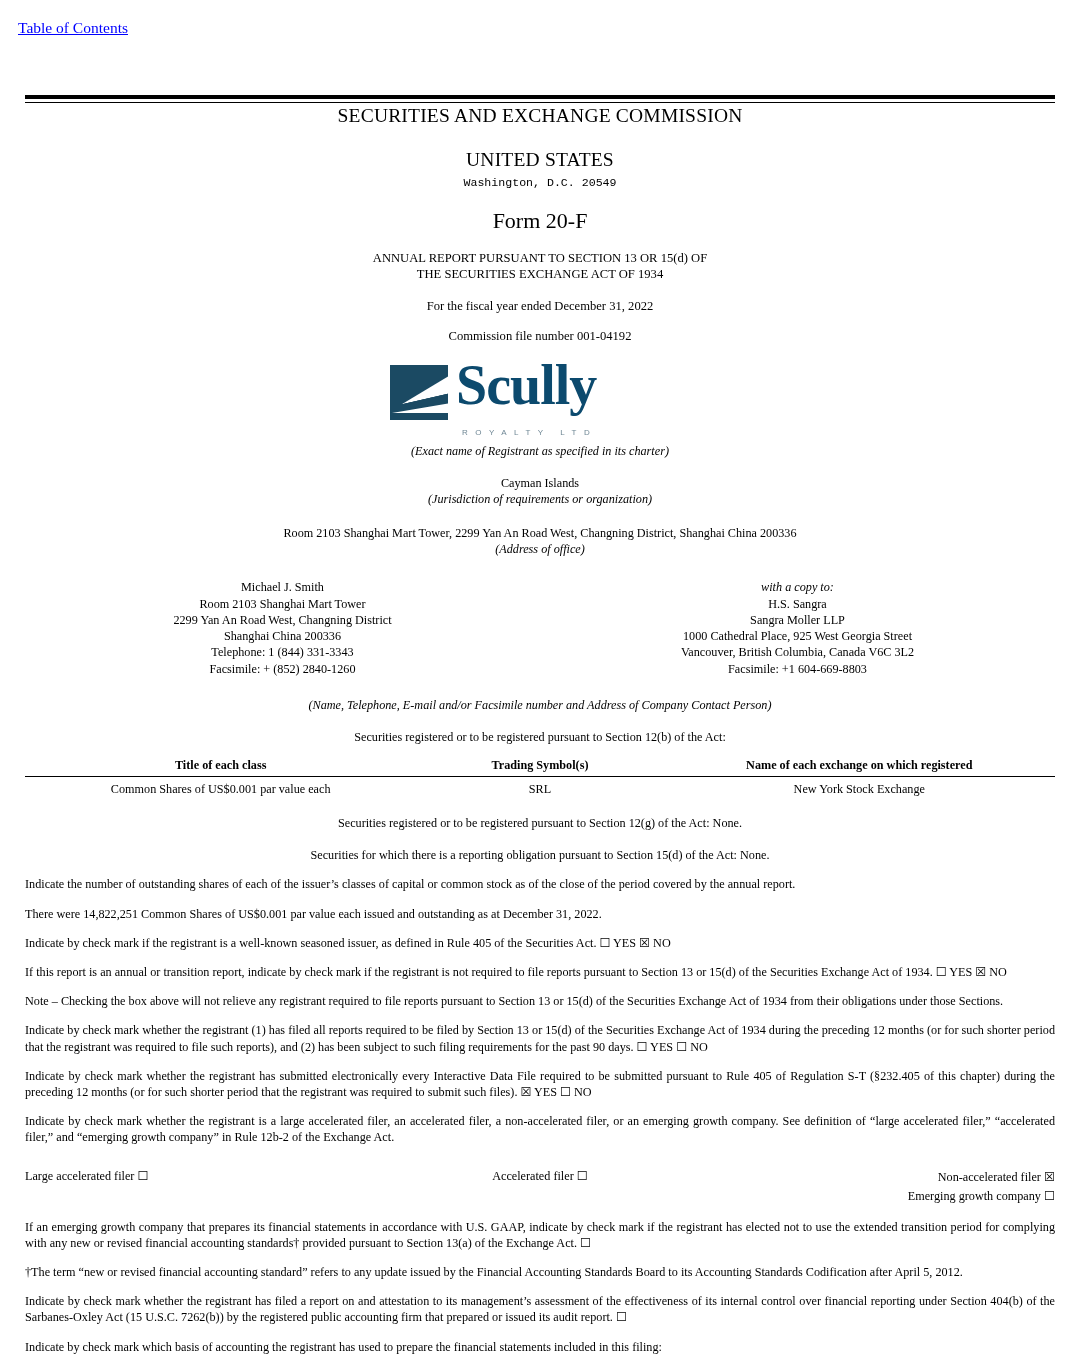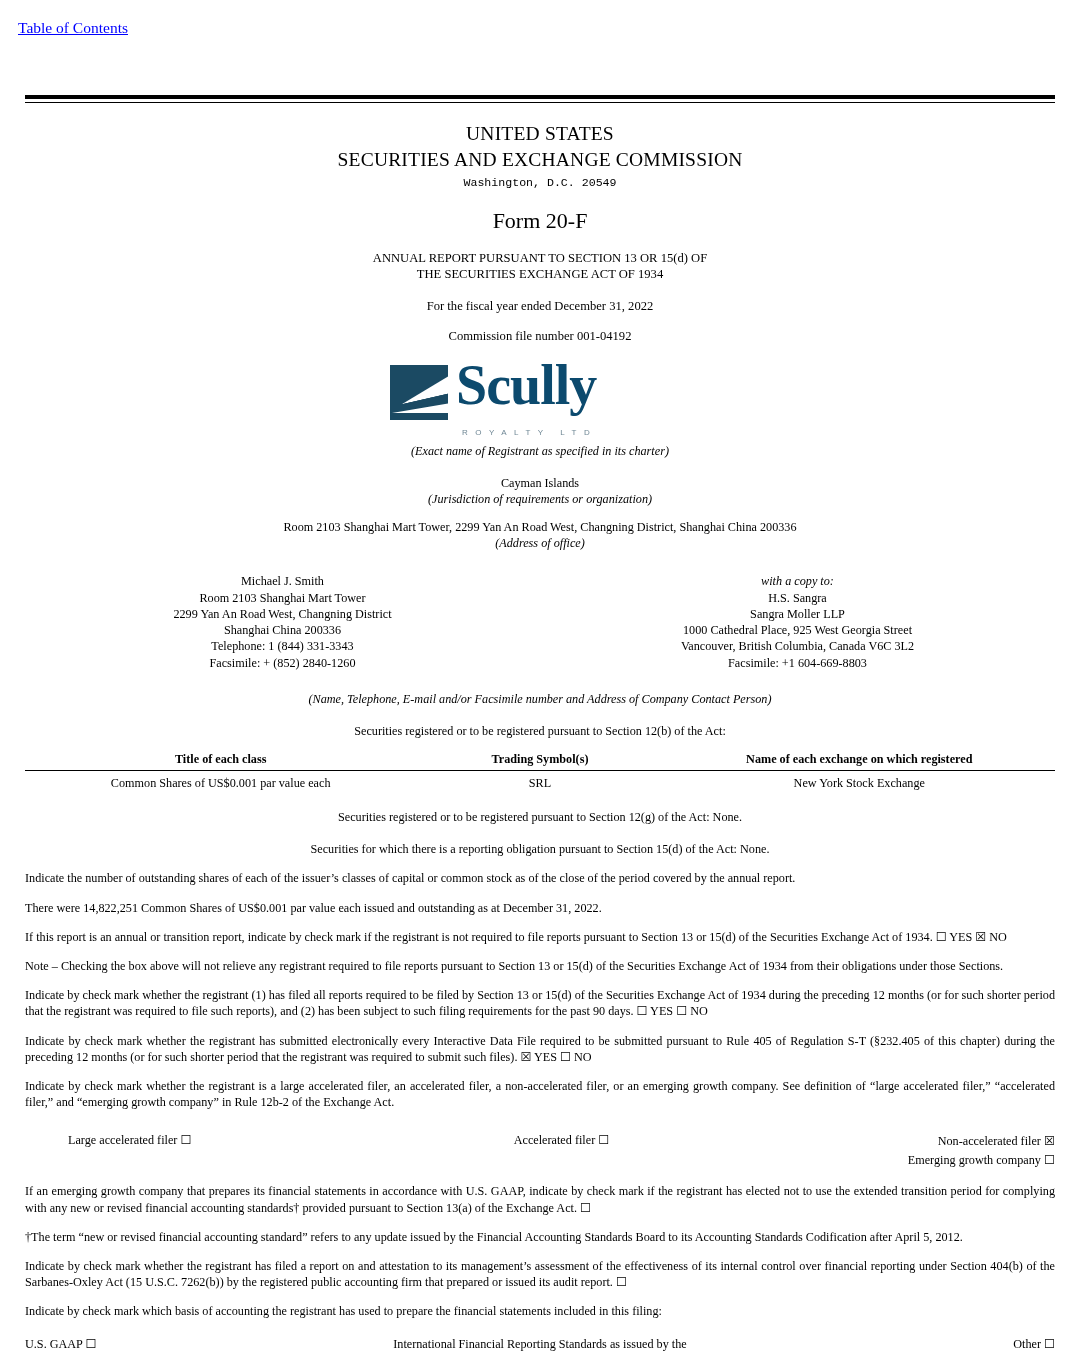--- a/index.html
+++ b/index.html
@@ -149,21 +149,21 @@
     line-height: 1;
   }
 
   
   .italic { font-style: italic; }
   .reg-line {
     text-align: center;
     font-size: 12.2px;
   }
   .mt-12 { margin-top: 12px; }
-  .mt-10 { margin-top: 12px; }
+  .mt-10 { margin-top: 18px; }
   .mt-16 { margin-top: 16px; }
   .mt-18 { margin-top: 18px; }
   .mt-20 { margin-top: 20px; }
 
   
   .contacts {
     display: flex;
     margin-top: 22px;
   }
   .contact-col {
@@ -208,21 +208,20 @@
     line-height: 1.33;
     margin-top: 13px;
   }
   p.body.nojust { text-align: left; }
 
   
   .filer-row {
     display: flex;
     margin-top: 22px;
     font-size: 12.2px;
-    margin-left: 43px;
   }
   .filer-left { width: 33.33%; text-align: left; }
   .filer-mid { width: 33.33%; text-align: center; }
   .filer-right { width: 33.33%; text-align: right; line-height: 1.55; }
 
   
   .gaap-row {
     display: flex;
     margin-top: 16px;
     font-size: 12.2px;
@@ -240,22 +239,22 @@
 </div>
 
 <div class="page">
 
   <div class="top-rules">
     <hr class="rule-thick">
     <div class="rule-gap-3"></div>
     <hr class="rule-thin">
   </div>
 
+  <div class="center h-sec">SECURITIES AND EXCHANGE COMMISSION</div>
   <div class="center h-us">UNITED STATES</div>
-  <div class="center h-sec">SECURITIES AND EXCHANGE COMMISSION</div>
   <div class="center h-wash">Washington, D.C. 20549</div>
   <div class="center h-form">Form 20-F</div>
 
   <div class="center h-annual">
     <div>ANNUAL REPORT PURSUANT TO SECTION 13 OR 15(d) OF</div>
     <div>THE SECURITIES EXCHANGE ACT OF 1934</div>
   </div>
 
   <div class="center h-fiscal">For the fiscal year ended December 31, 2022</div>
   <div class="center h-commission">Commission file number 001-04192</div>
@@ -315,20 +314,21 @@
         <td>New York Stock Exchange</td>
       </tr>
     </tbody>
   </table>
 
   <div class="reg-line mt-16">Securities registered or to be registered pursuant to Section 12(g) of the Act: None.</div>
   <div class="reg-line mt-16">Securities for which there is a reporting obligation pursuant to Section 15(d) of the Act: None.</div>
 
   <p class="body nojust">Indicate the number of outstanding shares of each of the issuer’s classes of capital or common stock as of the close of the period covered by the annual report.</p>
   <p class="body nojust">There were 14,822,251 Common Shares of US$0.001 par value each issued and outstanding as at December 31, 2022.</p>
+  <p class="body nojust">Indicate by check mark if the registrant is a well-known seasoned issuer, as defined in Rule 405 of the Securities Act. ☐ YES ☒ NO</p>
   <p class="body">If this report is an annual or transition report, indicate by check mark if the registrant is not required to file reports pursuant to Section 13 or 15(d) of the Securities Exchange Act of 1934. ☐   YES ☒ NO</p>
   <p class="body nojust">Note – Checking the box above will not relieve any registrant required to file reports pursuant to Section 13 or 15(d) of the Securities Exchange Act of 1934 from their obligations under those Sections.</p>
   <p class="body">Indicate by check mark whether the registrant (1) has filed all reports required to be filed by Section 13 or 15(d) of the Securities Exchange Act of 1934 during the preceding 12 months (or for such shorter period that the registrant was required to file such reports), and (2) has been subject to such filing requirements for the past 90 days. ☐ YES ☐ NO</p>
   <p class="body">Indicate by check mark whether the registrant has submitted electronically every Interactive Data File required to be submitted pursuant to Rule 405 of Regulation S-T (§232.405 of this chapter) during the preceding 12 months (or for such shorter period that the registrant was required to submit such files). ☒ YES ☐ NO</p>
   <p class="body">Indicate by check mark whether the registrant is a large accelerated filer, an accelerated filer, a non-accelerated filer, or an emerging growth company. See definition of “large accelerated filer,” “accelerated filer,” and “emerging growth company” in Rule 12b-2 of the Exchange Act.</p>
 
   <div class="filer-row">
     <div class="filer-left">Large accelerated filer ☐</div>
     <div class="filer-mid">Accelerated filer ☐</div>
     <div class="filer-right">

